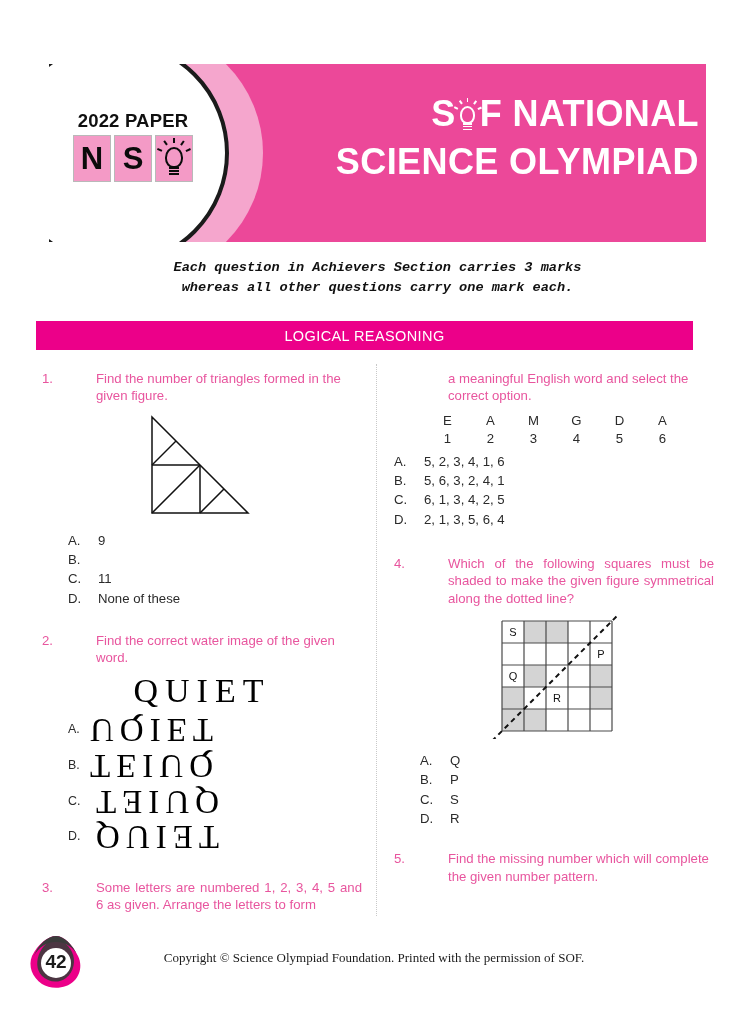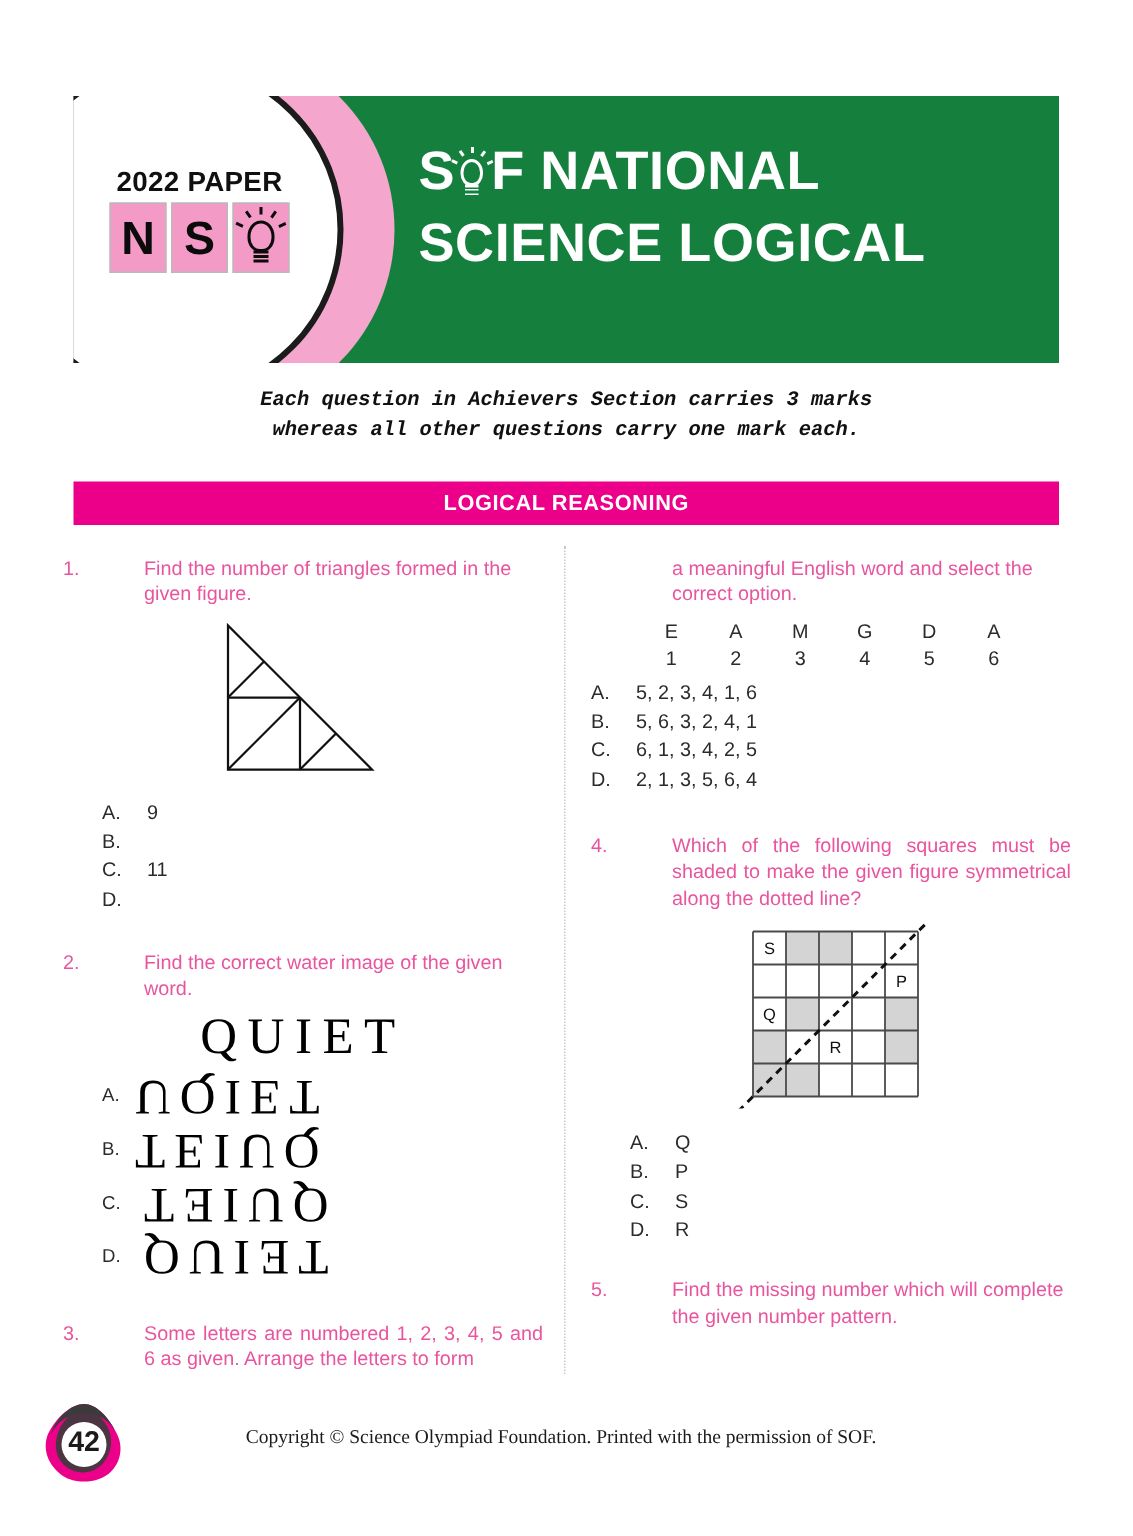--- a/index.html
+++ b/index.html
@@ -8,21 +8,21 @@
     background: #ffffff;
     font-family: "Liberation Sans", sans-serif;
     overflow: hidden;
   }
   .page { position: relative; width: 755px; height: 1024px; background: #fff; }
 
   
   .banner {
     position: absolute; left: 49px; top: 64px;
     width: 657px; height: 178px;
-    background: #15803d;
+    background: #ec4899;
     overflow: hidden;
   }
   .banner-lightpink {
     position: absolute; left: -36px; top: -36px;
     width: 250px; height: 250px;
     border-radius: 50%;
     background: #f5a6cd;
   }
   .banner-white-circle {
     position: absolute; left: -46px; top: -24px;
@@ -59,21 +59,21 @@
   }
   .bulb-base { position: absolute; left: 10px; top: 29px; width: 10px; }
   .bulb-base i { display: block; height: 1.6px; background: #0b0b0b; margin-bottom: 1.6px; }
   .bulb-rays i {
     position: absolute; background: #0b0b0b; width: 1.8px; height: 5px;
     transform-origin: 50% 100%;
   }
 
   .banner-title {
     position: absolute; left: 230px; top: 30px;
-    width: 420px; text-align: left; color: #fff;
+    width: 420px; text-align: right; color: #fff;
     font-family: "Liberation Sans", sans-serif;
     font-weight: bold; line-height: 1.1;
   }
   .banner-line1 { font-size: 36px; letter-spacing: .4px; position: relative; white-space: nowrap; }
   .banner-line2 { font-size: 36px; letter-spacing: .4px; margin-top: 8px; white-space: nowrap; }
 
   .title-bulb { display: inline-block; position: relative; width: 24px; height: 34px; vertical-align: -6px; }
   .tb-glass {
     position: absolute; left: 4px; top: 8px; width: 15px; height: 18px;
     border: 2.6px solid #ffffff; border-radius: 50% 50% 45% 45%;
@@ -85,24 +85,24 @@
   
   .note {
     position: absolute; left: 49px; top: 258px; width: 657px;
     text-align: center; color: #111;
     font-family: Liberation Mono, monospace;
     font-style: italic; font-weight: bold; font-size: 13.6px; line-height: 1.5;
   }
 
   
   .section-bar {
-    position: absolute; left: 49px; top: 321px; width: 657px; height: 29px;
+    position: absolute; left: 36px; top: 321px; width: 657px; height: 29px;
     background: #ec0089; color: #fff;
     display: flex; align-items: center; justify-content: center;
-    font-size: 14.5px; font-weight: bold; letter-spacing: .4px;
+    font-size: 14.5px; font-weight: normal; letter-spacing: .4px;
     font-family: "Liberation Sans", sans-serif;
   }
 
   
   .columns { position: absolute; left: 42px; top: 370px; width: 672px; height: 555px; }
   .col { position: absolute; top: 0; width: 320px; }
   .col-left { left: 0; }
   .col-right { left: 352px; }
   .col-divider {
     position: absolute; left: 334px; top: -6px; width: 0; height: 552px;
@@ -209,21 +209,21 @@
         </div>
       </div>
     </div>
 
     <div class="banner-title">
       <div class="banner-line1"><span>S</span><span class="title-bulb"><span class="tb-rays"><i style="left:11px; top:0px;"></i><i style="left:5px; top:2px; transform:rotate(-35deg);"></i><i style="left:17px; top:2px; transform:rotate(35deg);"></i><i style="left:1px; top:7px; transform:rotate(-65deg);"></i><i style="left:21px; top:7px; transform:rotate(65deg);"></i></span><span class="tb-glass"></span><span class="tb-base">
               <i></i>
               <i></i>
               <i></i>
             </span></span><span>F NATIONAL</span></div>
-      <div class="banner-line2">SCIENCE LOGICAL</div>
+      <div class="banner-line2">SCIENCE OLYMPIAD</div>
     </div>
   </div>
 
   <div class="note">
     <div>Each question in Achievers Section carries 3 marks</div>
     <div>whereas all other questions carry one mark each.</div>
   </div>
 
   <div class="section-bar">LOGICAL REASONING</div>
 
@@ -263,20 +263,21 @@
         </div>
         <div class="opt">
           <span class="opt-k">B.</span>
         </div>
         <div class="opt">
           <span class="opt-k">C.</span>
           <span class="opt-v">11</span>
         </div>
         <div class="opt">
           <span class="opt-k">D.</span>
+          <span class="opt-v">None of these</span>
         </div>
       </div>
 
       <div class="q" style="margin-top:24px;">
         <div class="q-num">2.</div>
         <div class="q-text nojust">Find the correct water image of the given word.</div>
       </div>
 
       <div class="word-main">QUIET</div>
 

